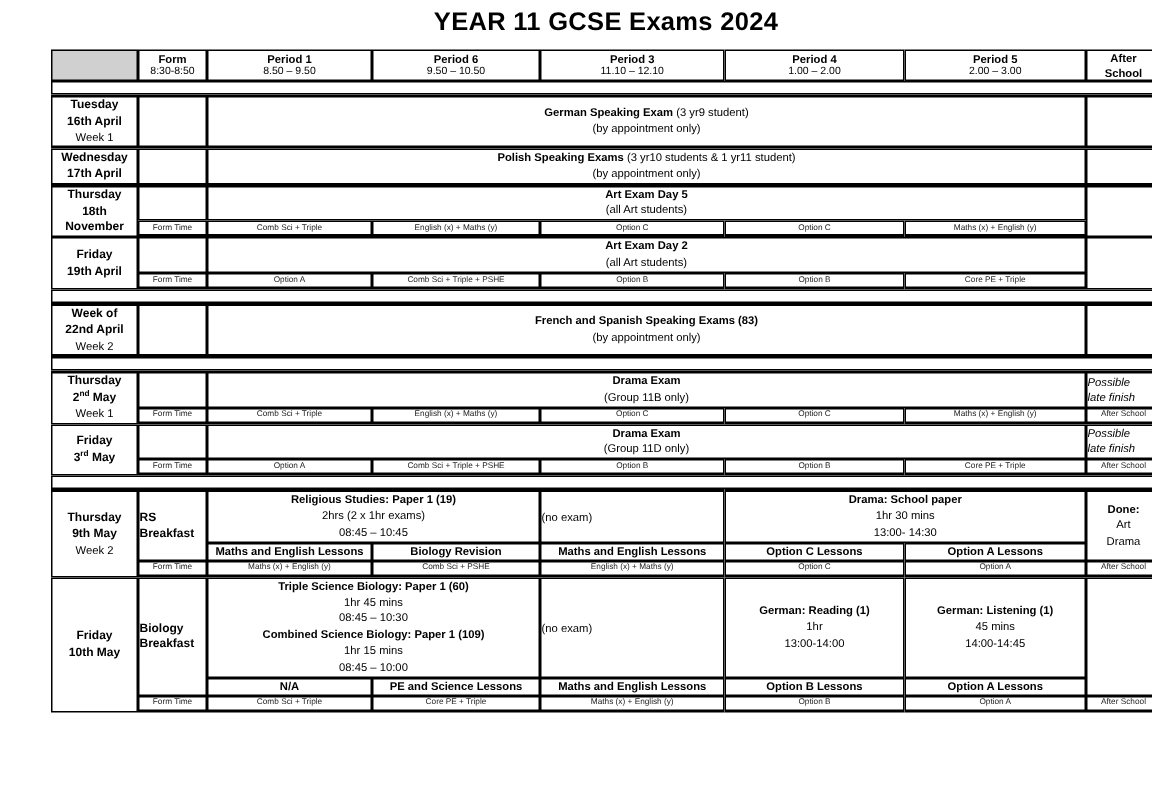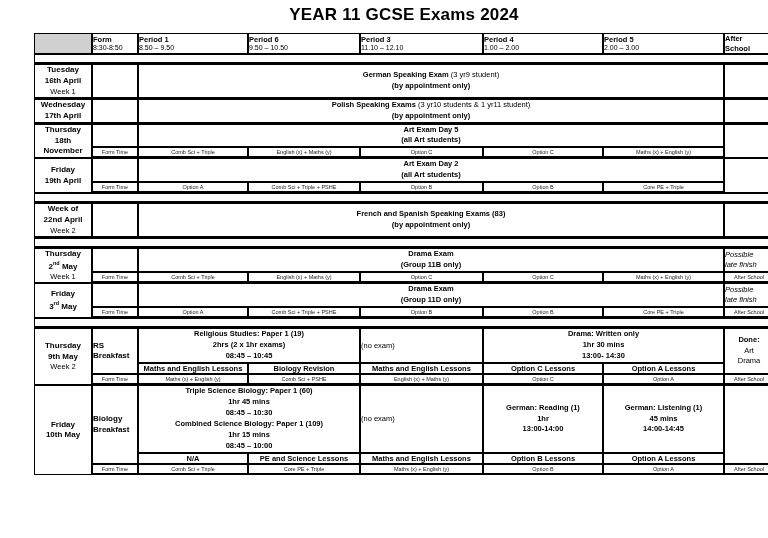--- a/index.html
+++ b/index.html
@@ -41,20 +41,21 @@
   table.tt td {
     border: 1px solid #000000;
     padding: 0;
     vertical-align: middle;
     background: #ffffff;
     overflow: hidden;
   }
   
   .hdr td {
     background: #d0d0d0;
+    text-align: center;
     font-size: 7.5px;
     line-height: 1.25;
     padding: 2px 1px 2px 1px;
     border-bottom: 2px solid #000;
   }
   .hdr .hname { font-weight: bold; display:block; }
   .hdr .htime { font-weight: normal; display:block; font-size:7px; }
   .hdr td.blank { background:#d0d0d0; }
 
   
@@ -78,21 +79,21 @@
 
   
   .exam {
     text-align: center;
     font-size: 7.5px;
     line-height: 1.45;
     padding: 5px 2px;
   }
   .exam .t1 { font-weight: bold; }
   .exam .t1 .sub { font-weight: normal; }
-  .exam .t2 { font-weight: bold; }
+  .exam .t2 { font-weight: normal; }
   .noexam { text-align:left; font-size:7.5px; }
 
   
   .lessonbig {
     text-align:center;
     font-size:7.5px;
     font-weight:bold;
     padding:1px 1px;
     line-height:1.3;
   }
@@ -349,21 +350,21 @@
       </td>
       <td class="exam thickTop" colspan="2">
         <div class="t1">Religious Studies: Paper 1 (19)</div>
         <div class="t2">2hrs (2 x 1hr exams)</div>
         <div class="t2">08:45 – 10:45</div>
       </td>
       <td class="noexam thickTop">
         <span>(no exam)</span>
       </td>
       <td class="exam thickTop" colspan="2">
-        <div class="t1">Drama: Written only</div>
+        <div class="t1">Drama: School paper</div>
         <div class="t2">1hr 30 mins</div>
         <div class="t2">13:00- 14:30</div>
       </td>
       <td class="doneCell thickTop" rowspan="2">
         <span class="dh">Done:</span>
         <span>Art</span><br>
         <span>Drama</span>
       </td>
     </tr>
     <tr>

